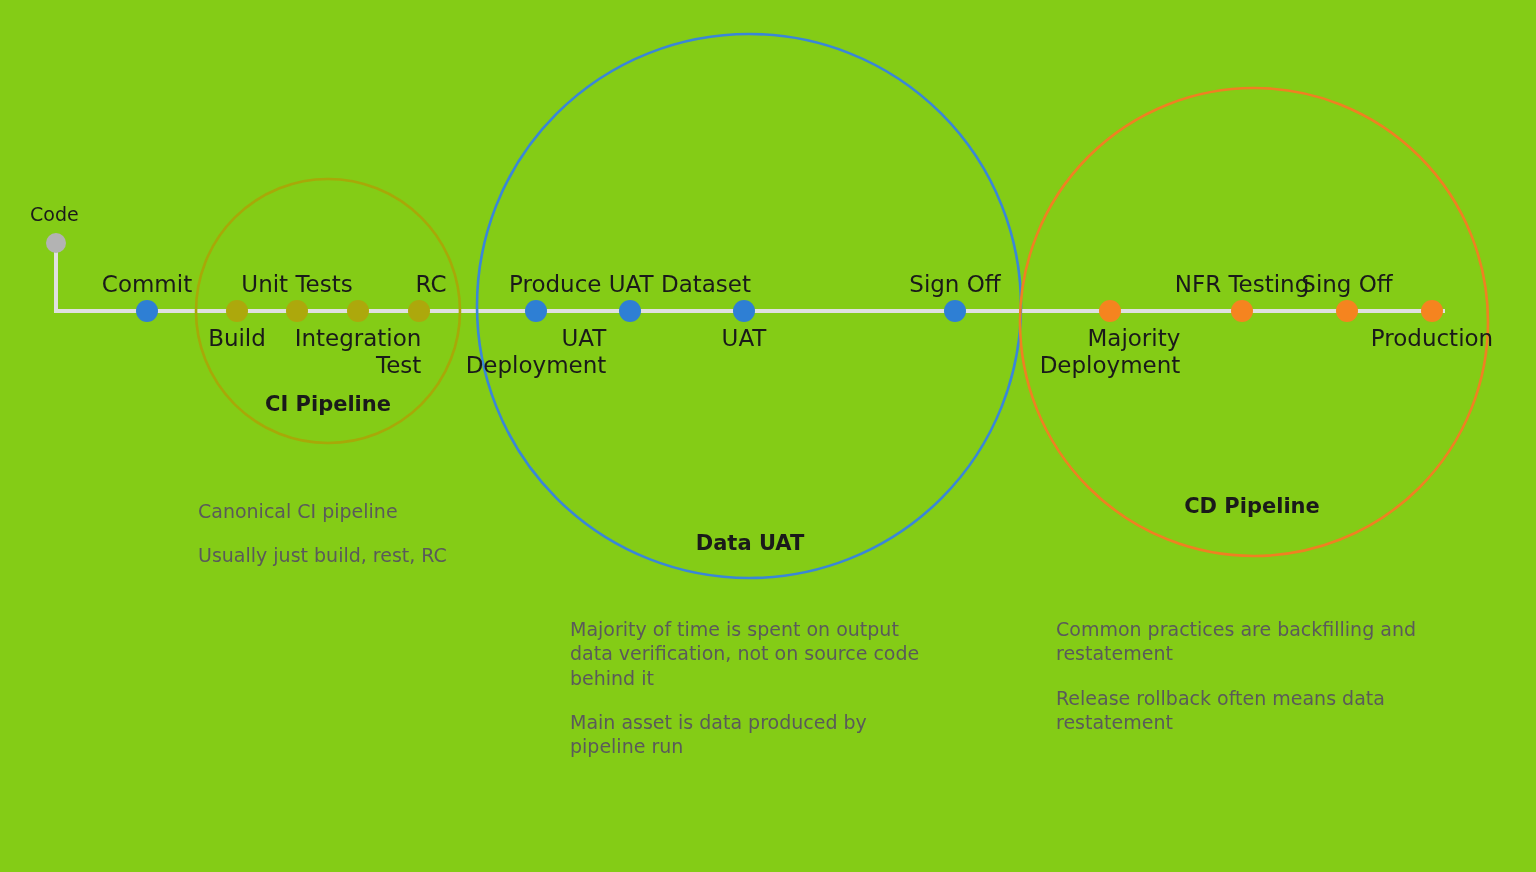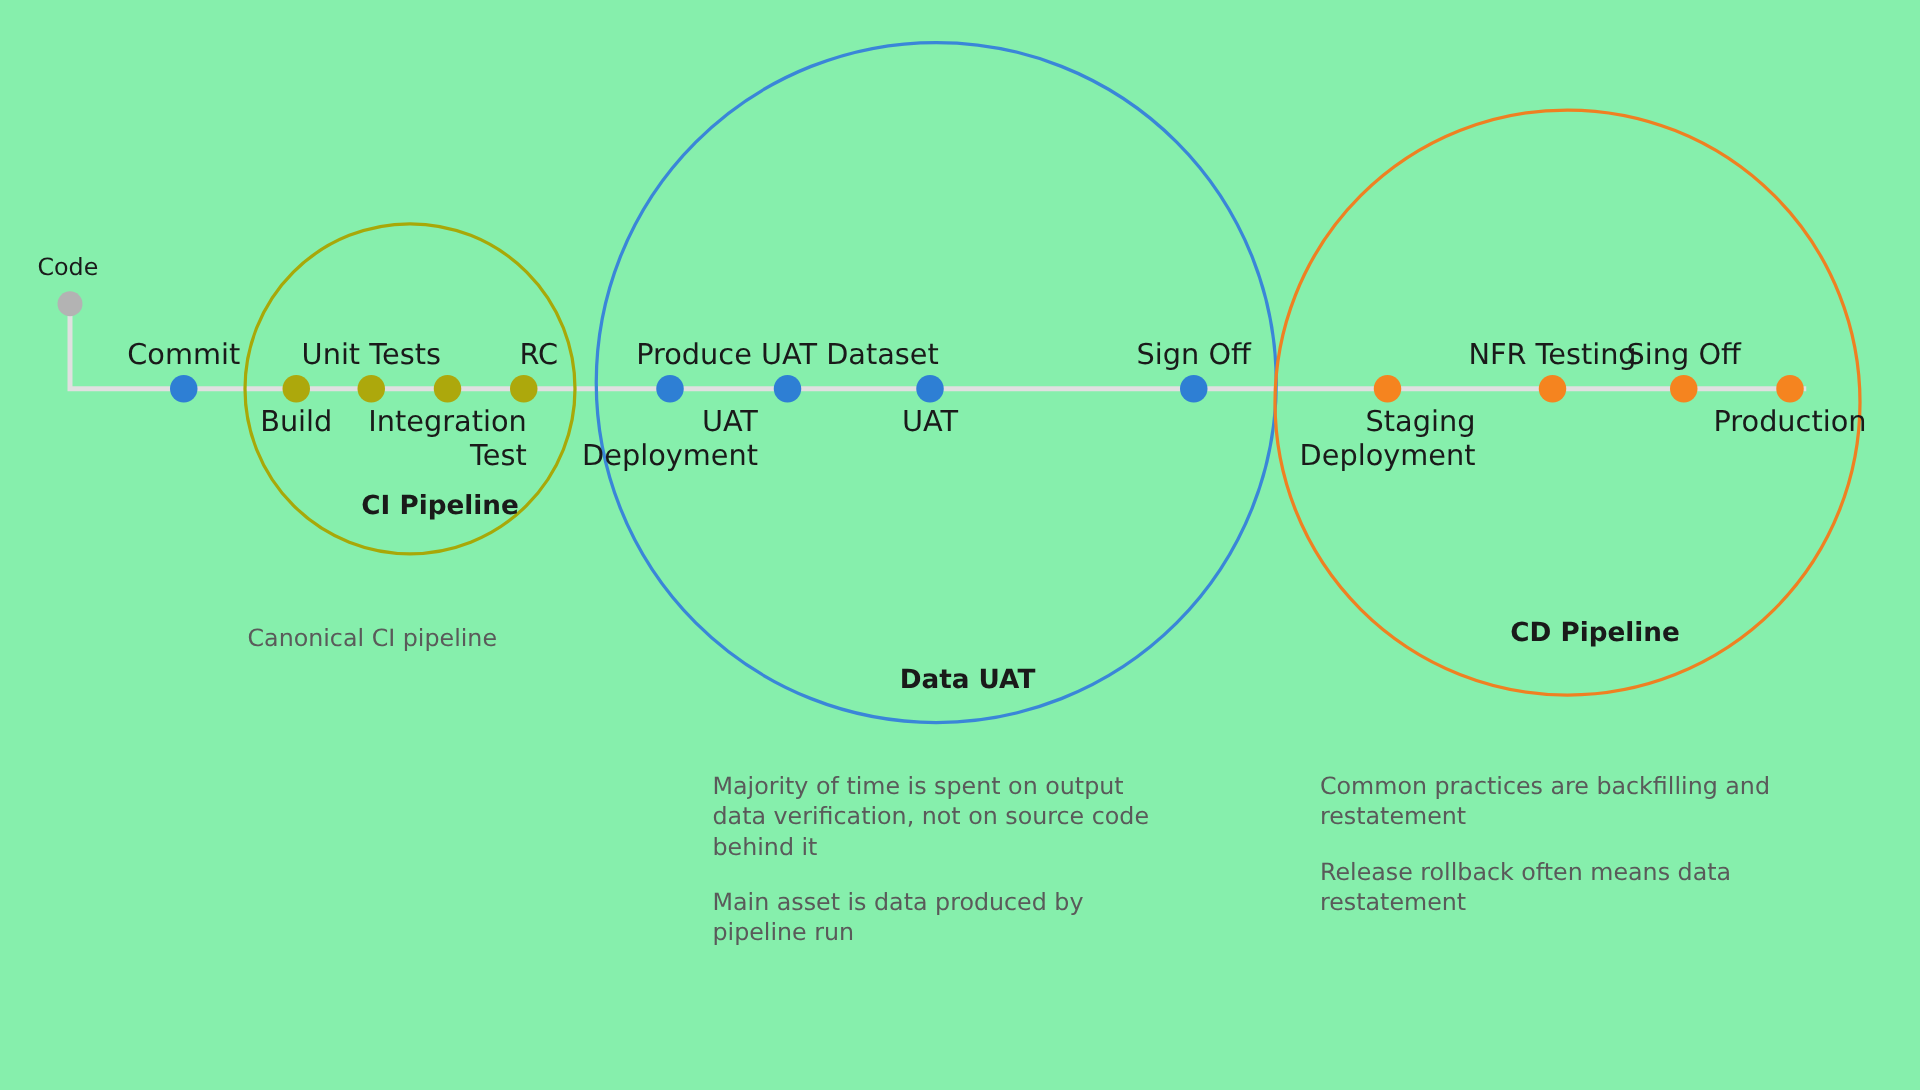--- a/index.html
+++ b/index.html
@@ -8,21 +8,21 @@
     background: #ffffff;
   }
   body {
     font-family: "DejaVu Sans", "Liberation Sans", sans-serif;
     -webkit-font-smoothing: antialiased;
   }
   #canvas {
     position: relative;
     width: 1536px;
     height: 872px;
-    background: #86efac;
+    background: #84cc16;
     overflow: hidden;
   }
   svg#diagram {
     position: absolute;
     left: 0;
     top: 0;
     width: 1536px;
     height: 872px;
   }
   .node-label {
@@ -35,21 +35,20 @@
     transform: translateX(-50%);
   }
   .group-title {
     position: absolute;
     font-size: 21px;
     font-weight: bold;
     color: #1a1a1a;
     text-align: center;
     white-space: nowrap;
     transform: translateX(-50%);
-    margin-left: 24px;
   }
   .notes {
     position: absolute;
     color: #5a5a5a;
     font-size: 19px;
     line-height: 1.28;
   }
   .notes .note {
     margin-bottom: 20px;
     white-space: pre-line;
@@ -94,35 +93,36 @@
       <div class="code-label" style="left: 30px; top: 203px;">Code</div>
       <div class="node-label" style="left: 147px; top: 271px;">Commit</div>
       <div class="node-label" style="left: 237px; top: 325px;">Build</div>
       <div class="node-label" style="left: 297px; top: 271px;">Unit Tests</div>
       <div class="node-label" style="left: 358px; top: 325px;">Integration
 Test</div>
       <div class="node-label" style="left: 419px; top: 271px; margin-left: 12px;">RC</div>
       <div class="group-title" style="left: 328px; top: 392px;">CI Pipeline</div>
       <div class="notes" style="left: 198px; top: 499px;">
         <div class="note">Canonical CI pipeline</div>
+        <div class="note">Usually just build, rest, RC</div>
       </div>
       <div class="node-label" style="left: 536px; top: 325px;">UAT
 Deployment</div>
       <div class="node-label" style="left: 630px; top: 271px;">Produce UAT Dataset</div>
       <div class="node-label" style="left: 744px; top: 325px;">UAT</div>
       <div class="node-label" style="left: 955px; top: 271px;">Sign Off</div>
       <div class="group-title" style="left: 750px; top: 531px;">Data UAT</div>
       <div class="notes" style="left: 570px; top: 617px;">
         <div class="note">Majority of time is spent on output
 data verification, not on source code
 behind it</div>
         <div class="note">Main asset is data produced by
 pipeline run</div>
       </div>
-      <div class="node-label" style="left: 1110px; top: 325px;">Staging
+      <div class="node-label" style="left: 1110px; top: 325px;">Majority
 Deployment</div>
       <div class="node-label" style="left: 1242px; top: 271px;">NFR Testing</div>
       <div class="node-label" style="left: 1347px; top: 271px;">Sing Off</div>
       <div class="node-label" style="left: 1432px; top: 325px;">Production</div>
       <div class="group-title" style="left: 1252px; top: 494px;">CD Pipeline</div>
       <div class="notes" style="left: 1056px; top: 617px;">
         <div class="note">Common practices are backfilling and
 restatement</div>
         <div class="note">Release rollback often means data
 restatement</div>

